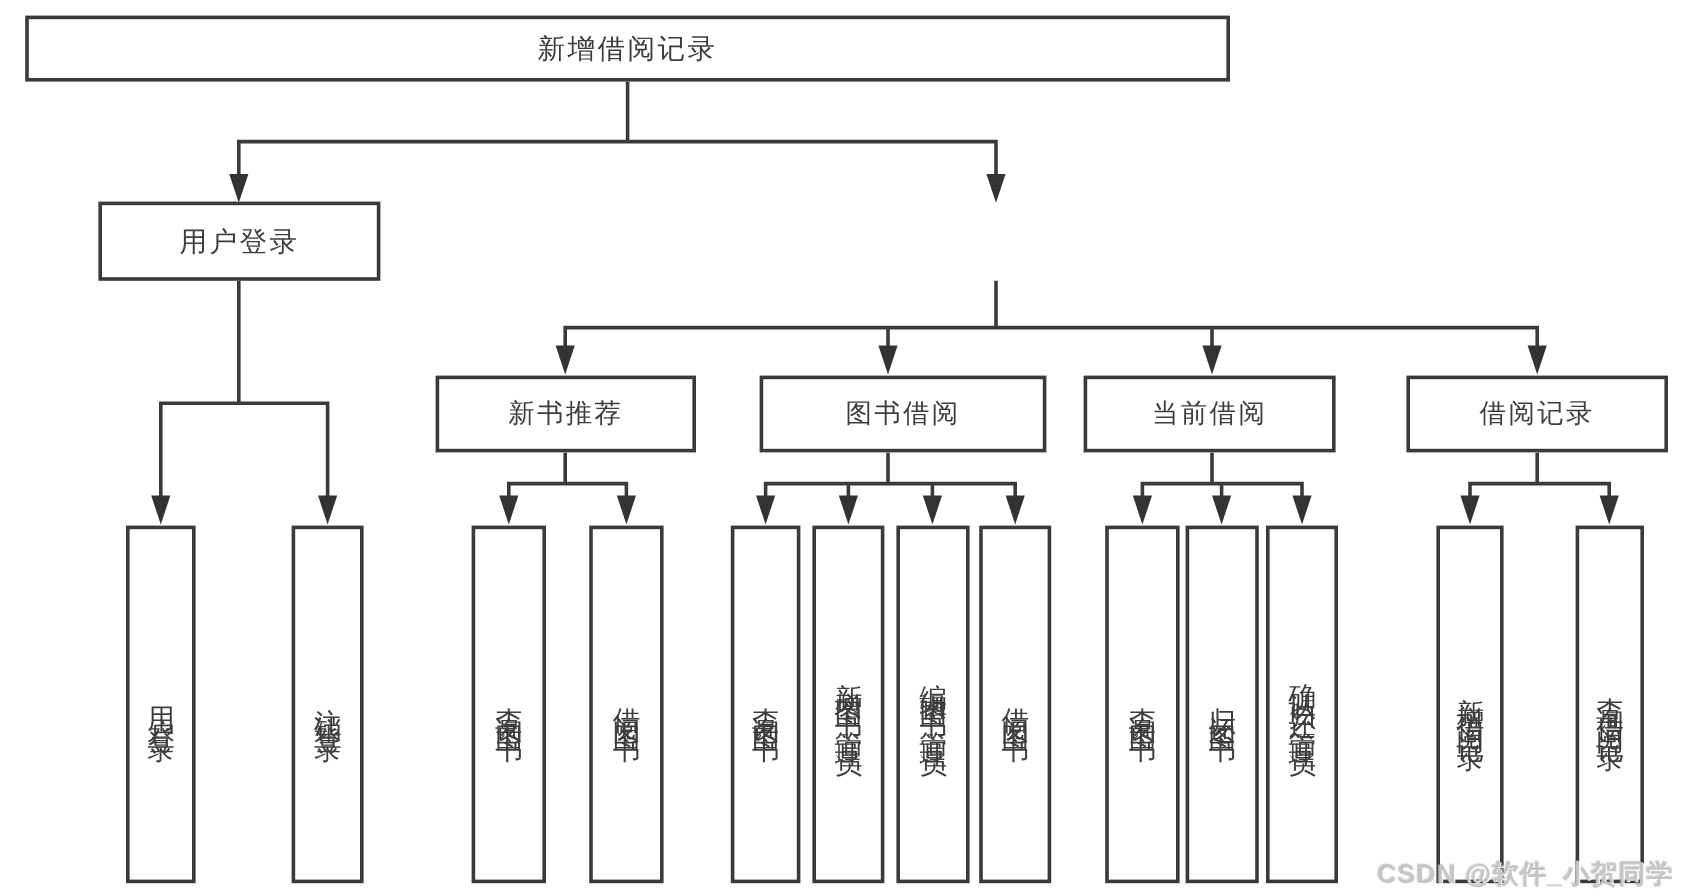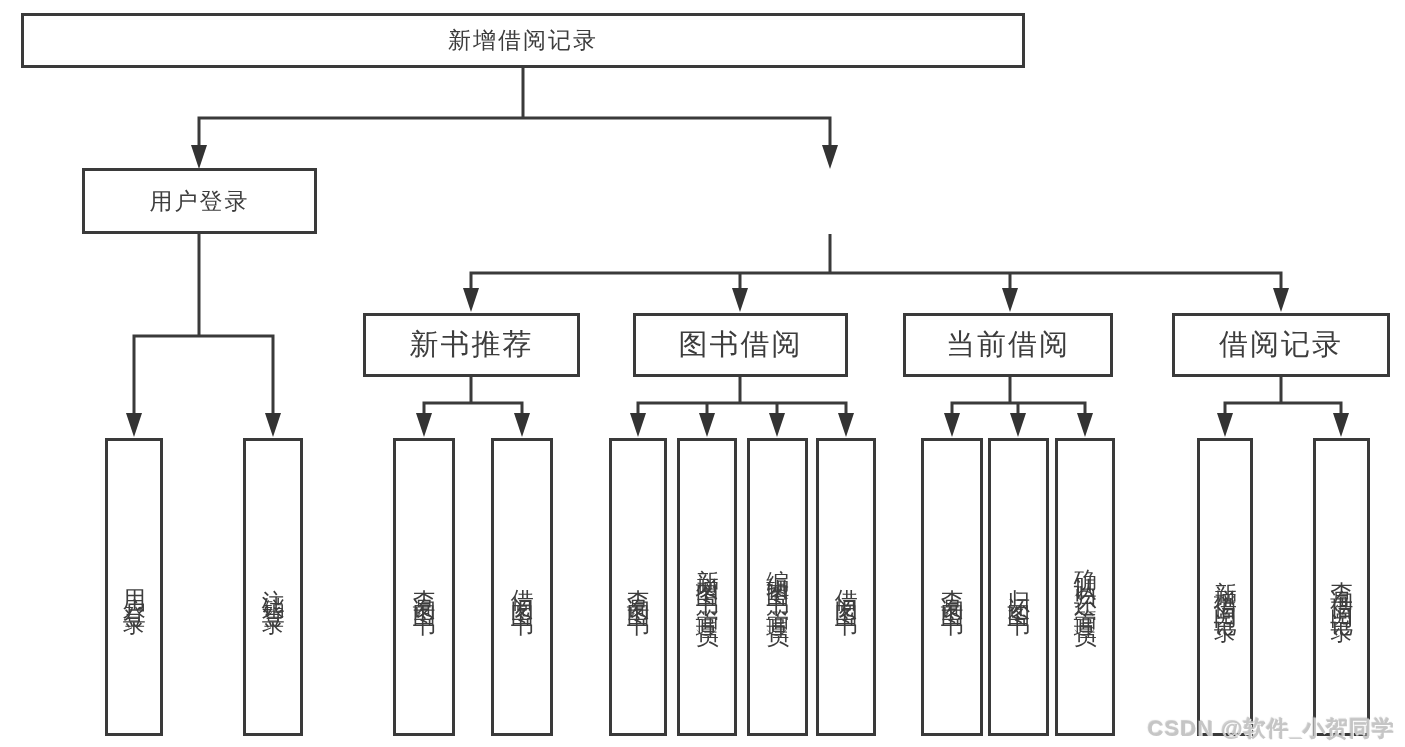--- a/index.html
+++ b/index.html
@@ -21,21 +21,21 @@
     position: absolute;
     box-sizing: border-box;
     border: 3px solid #3a3a3a;
     background: #ffffff;
     color: #3d3d3d;
     display: flex;
     align-items: center;
     justify-content: center;
     z-index: 2;
     letter-spacing: 2px;
-    font-size: 29px;
+    font-size: 22px;
   }
   .box.root { font-size: 23px; }
   .box.lvl2 { font-size: 23px; }
   .vbox {
     position: absolute;
     box-sizing: border-box;
     border: 3px solid #3a3a3a;
     background: #ffffff;
     color: #3d3d3d;
     writing-mode: vertical-rl;
@@ -103,21 +103,21 @@
       <polygon points="1217,413 1233,413 1225,437"></polygon>
       <polygon points="1333,413 1349,413 1341,437"></polygon>
     </g>
   </svg>
 
   <div class="box root" style="left:21px; top:13px; width:1004px; height:55px;">新增借阅记录</div>
 
   <div class="box lvl2" style="left:82px; top:168px; width:235px; height:66px;">用户登录</div>
 
   <div class="box" style="left:363px; top:313px; width:217px; height:64px;">新书推荐</div>
-  <div class="box" style="left:633px; top:313px; width:215px; height:64px;">图书借阅</div>
+  <div class="box" style="left:633px; top:313px; width:239px; height:64px;">图书借阅</div>
   <div class="box" style="left:903px; top:313px; width:210px; height:64px;">当前借阅</div>
   <div class="box" style="left:1172px; top:313px; width:218px; height:64px;">借阅记录</div>
 
   <div class="vbox" style="left:105px; top:438px; width:58px; height:298px;">用户登录</div>
   <div class="vbox" style="left:243px; top:438px; width:60px; height:298px;">注销登录</div>
 
   <div class="vbox" style="left:393px; top:438px; width:62px; height:298px;">查询图书</div>
   <div class="vbox" style="left:491px; top:438px; width:62px; height:298px;">借阅图书</div>
 
   <div class="vbox" style="left:609px; top:438px; width:58px; height:298px;">查询图书</div>

